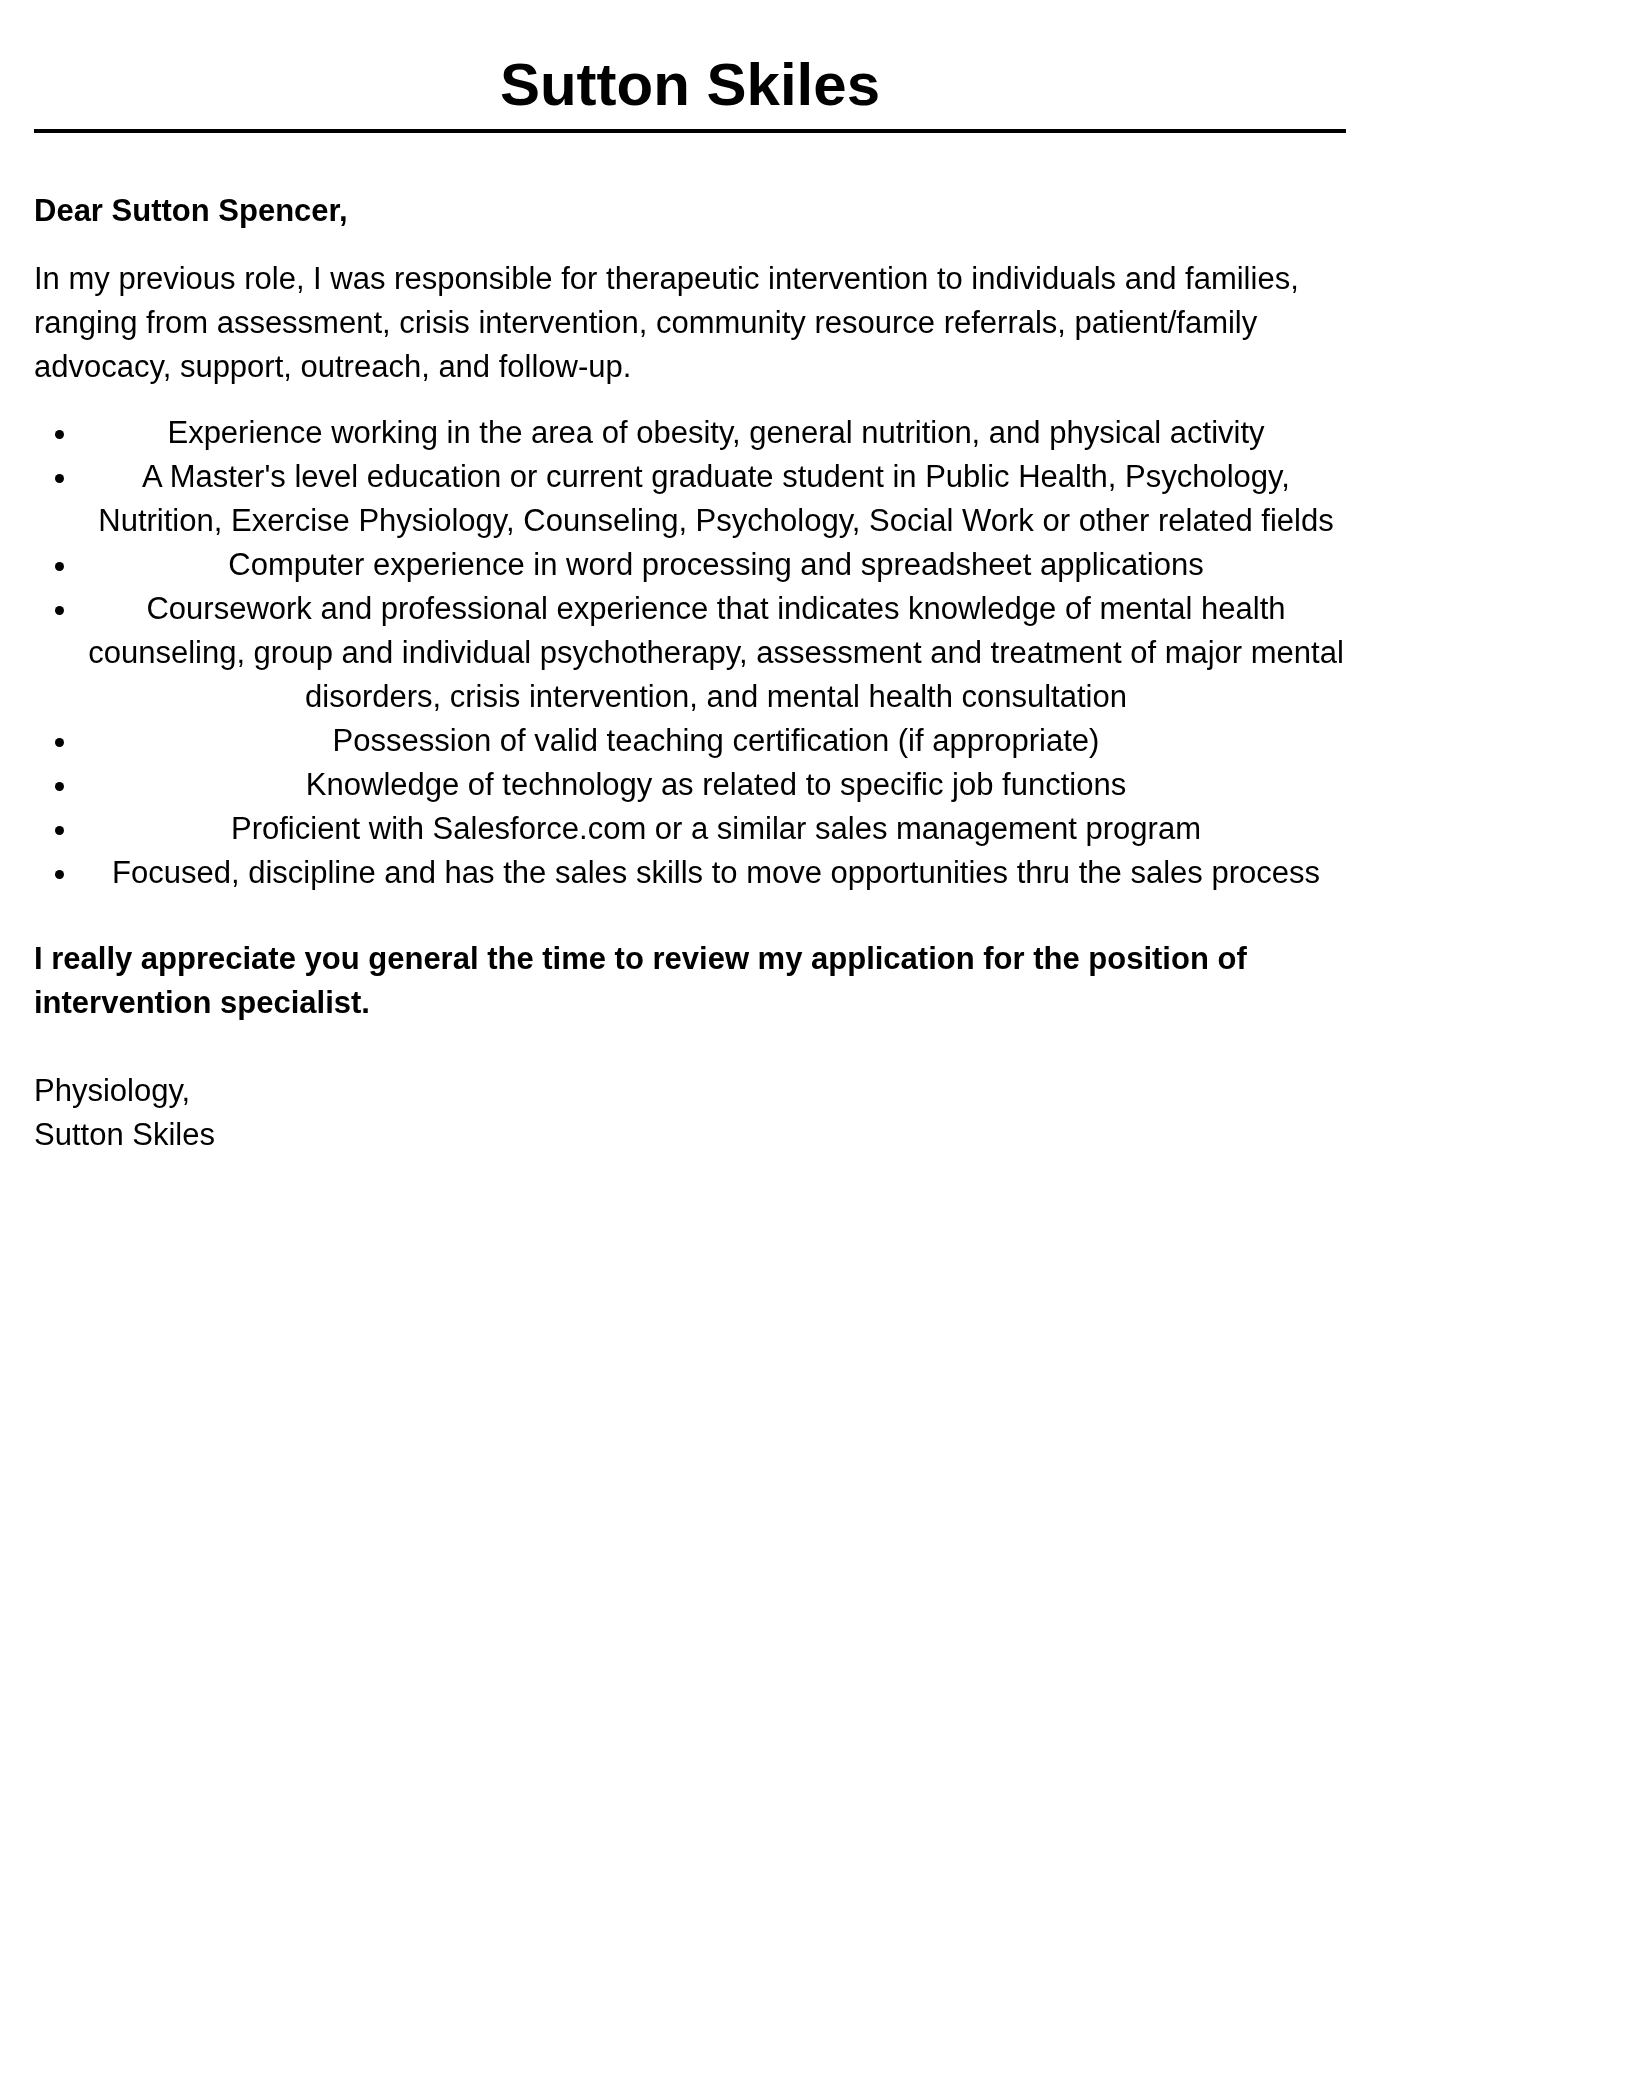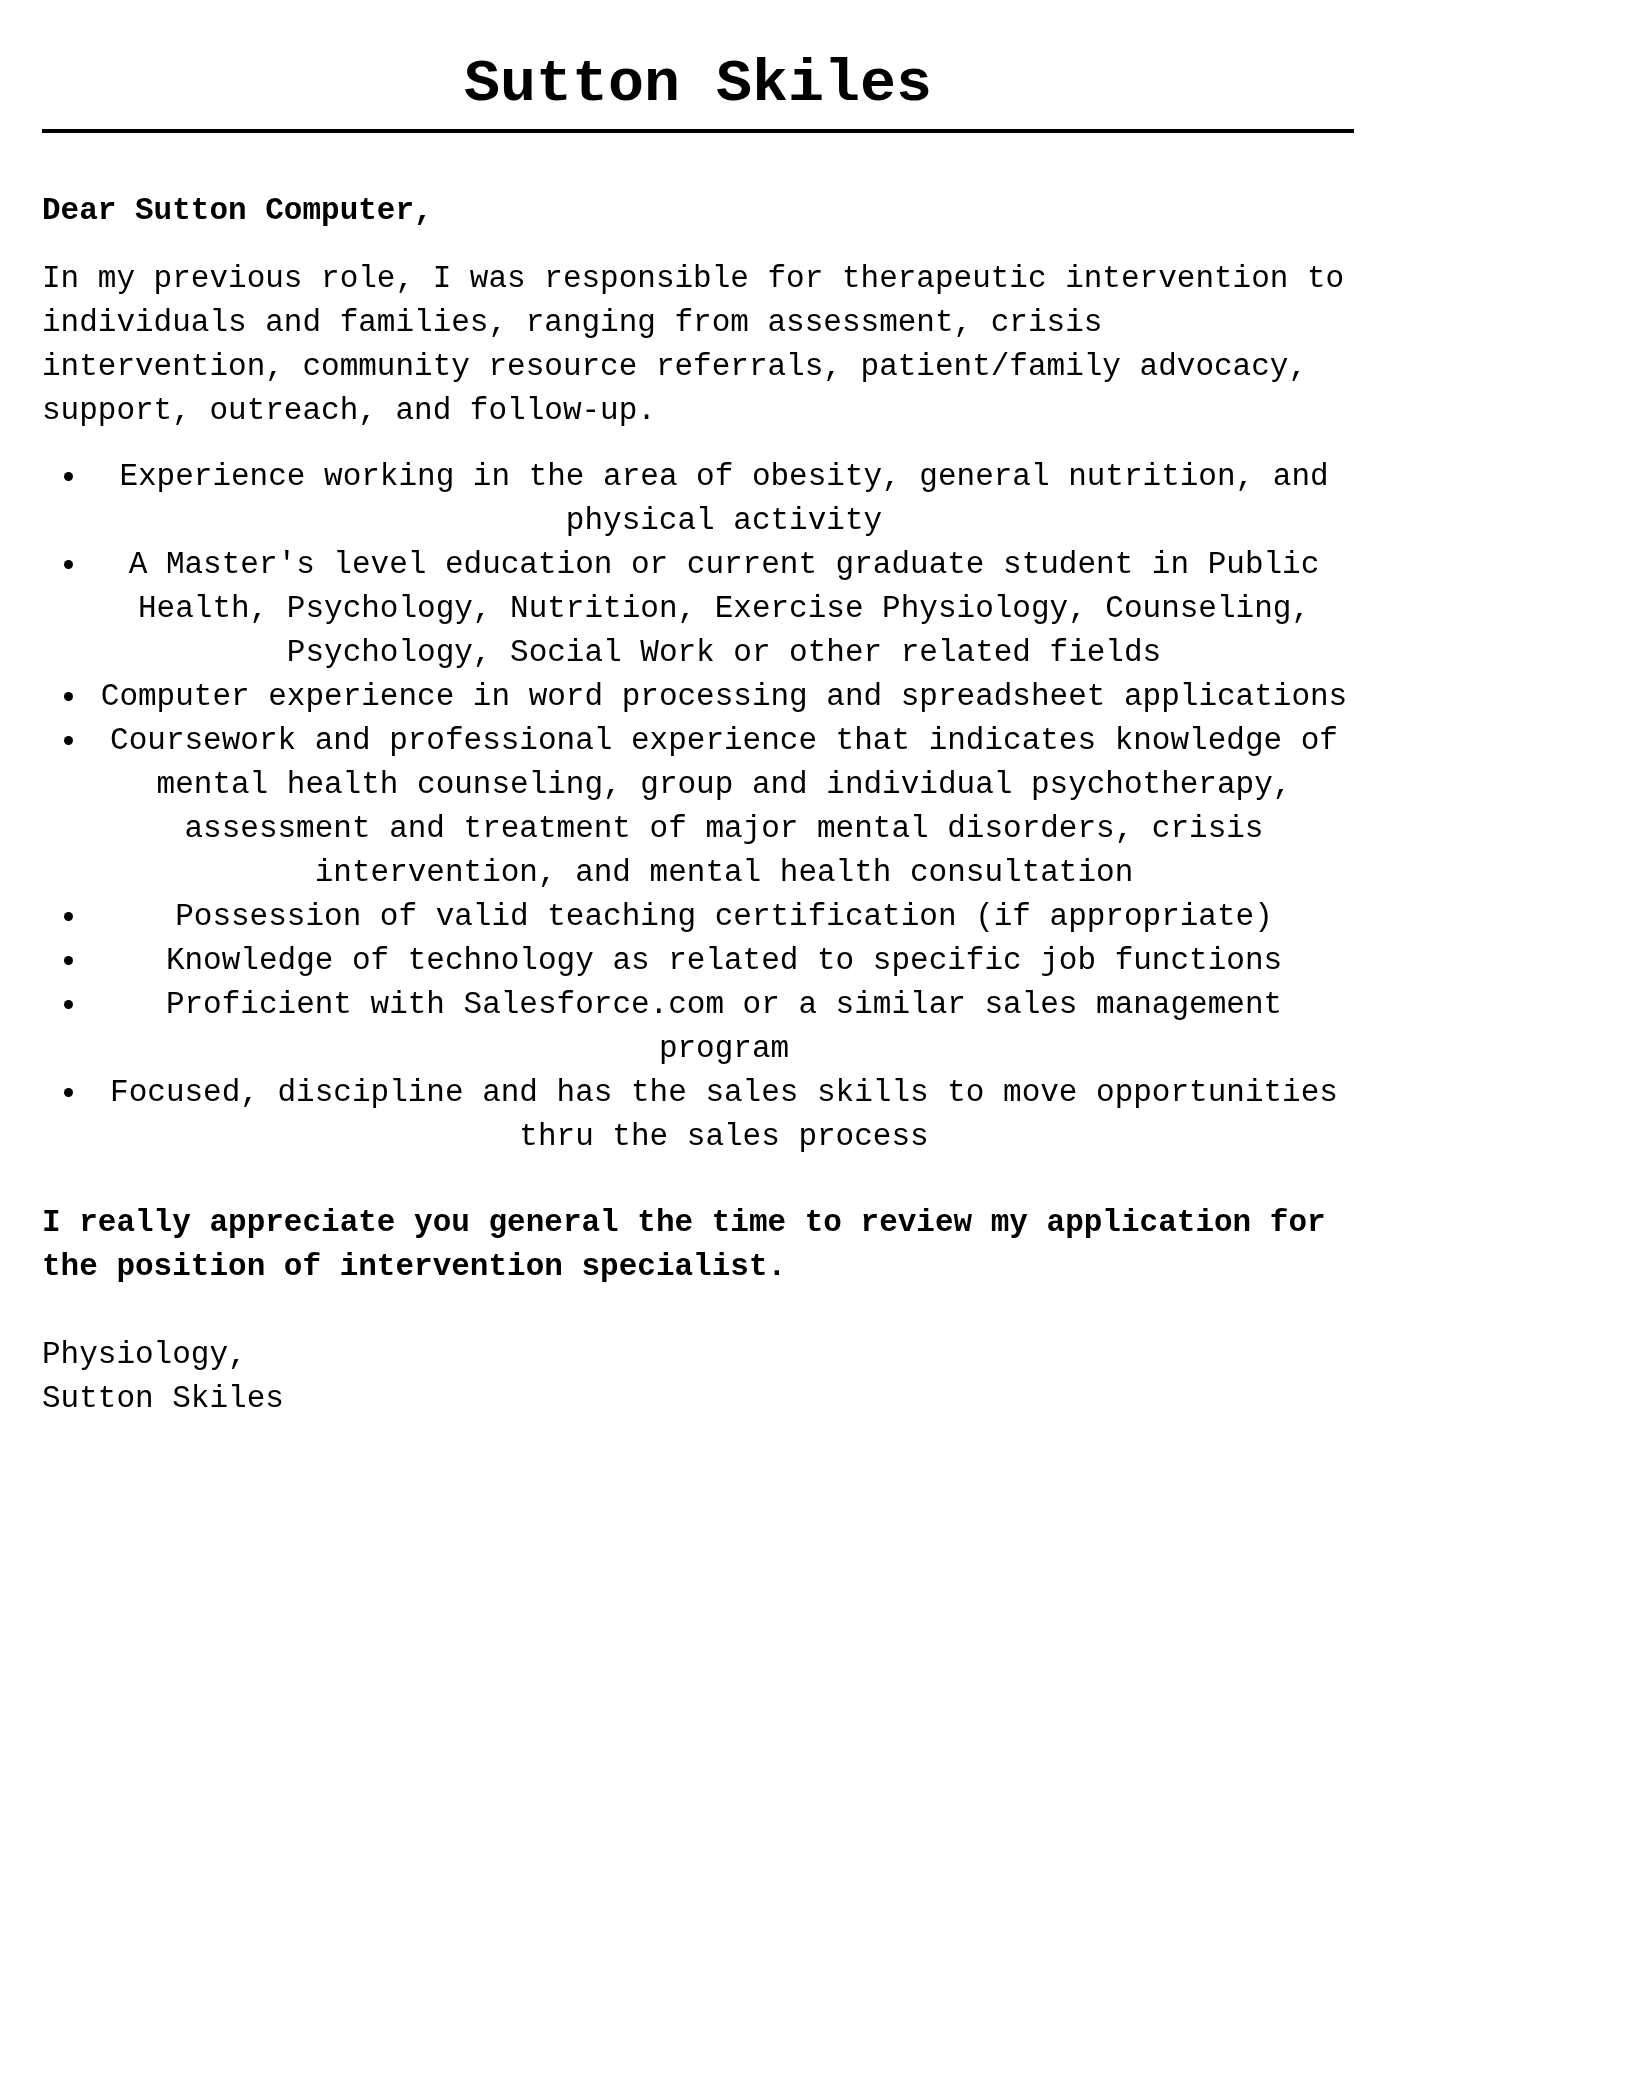--- a/index.html
+++ b/index.html
@@ -6,23 +6,22 @@
     margin: 0;
     padding: 0;
     background: #ffffff;
   }
   .page {
     position: relative;
     width: 1380px;
     height: 2098px;
     background: #ffffff;
     color: #000000;
-    font-family: Liberation Mono, monospace;
+    font-family: Liberation Sans, sans-serif;
     overflow: hidden;
-    margin-left: 8px;
   }
   .content {
     width: 1312px;
     margin: 0 auto;
   }
   .doc-header {
     padding-top: 50px;
     text-align: center;
   }
   .doc-name {
@@ -79,21 +78,21 @@
 
 <div class="page">
   <div class="content">
 
     <div class="doc-header">
       <h1 class="doc-name">Sutton Skiles</h1>
       <hr class="header-divider">
     </div>
 
     <div class="letter-body">
-      <p class="greeting">Dear Sutton Computer,</p>
+      <p class="greeting">Dear Sutton Spencer,</p>
 
       <p class="para">In my previous role, I was responsible for therapeutic intervention to individuals and families, ranging from assessment, crisis intervention, community resource referrals, patient/family advocacy, support, outreach, and follow-up.</p>
 
       <ul class="qual-list">
         <li>Experience working in the area of obesity, general nutrition, and physical activity</li>
         <li>A Master's level education or current graduate student in Public Health, Psychology, Nutrition, Exercise Physiology, Counseling, Psychology, Social Work or other related fields</li>
         <li>Computer experience in word processing and spreadsheet applications</li>
         <li>Coursework and professional experience that indicates knowledge of mental health counseling, group and individual psychotherapy, assessment and treatment of major mental disorders, crisis intervention, and mental health consultation</li>
         <li>Possession of valid teaching certification (if appropriate)</li>
         <li>Knowledge of technology as related to specific job functions</li>

